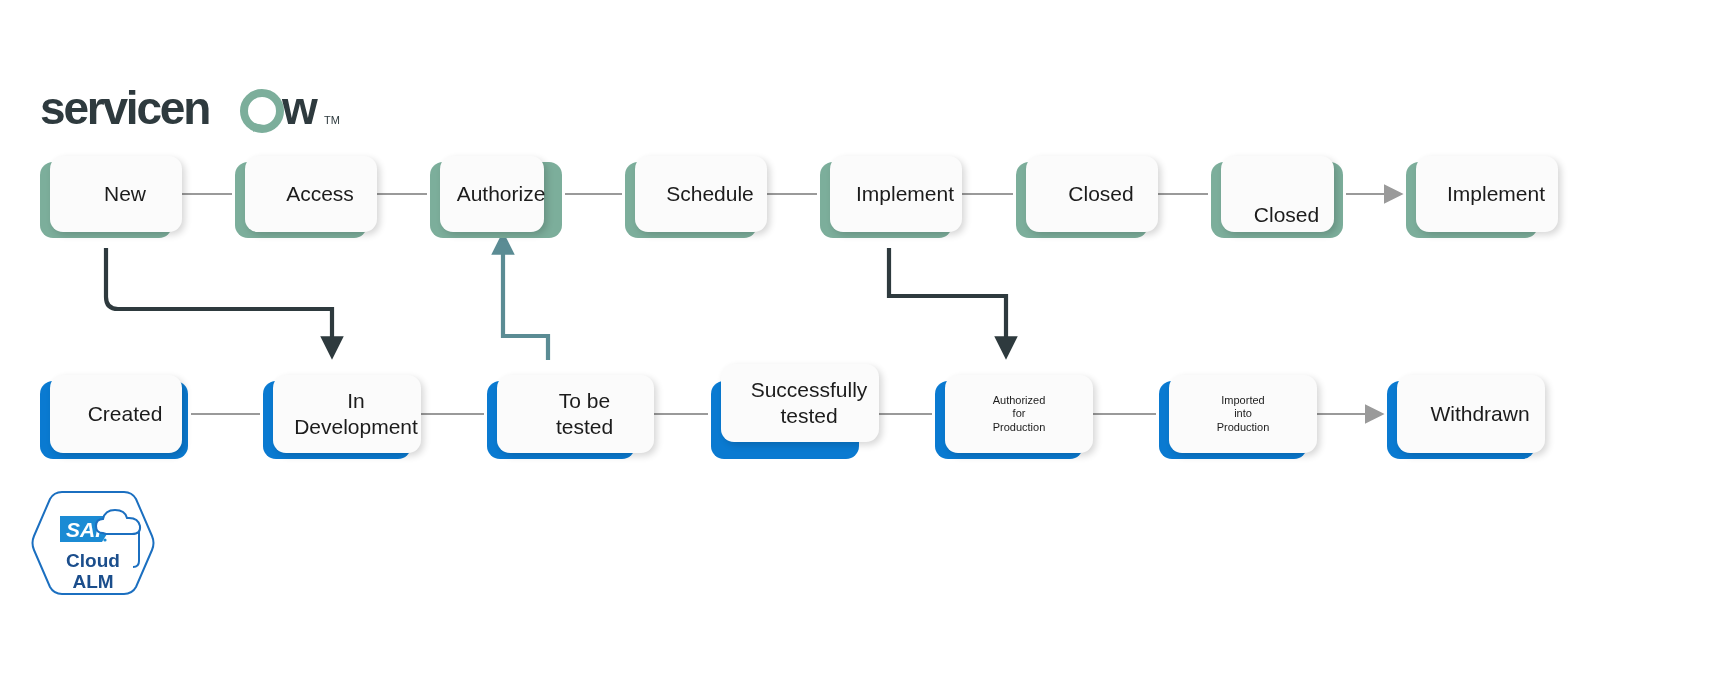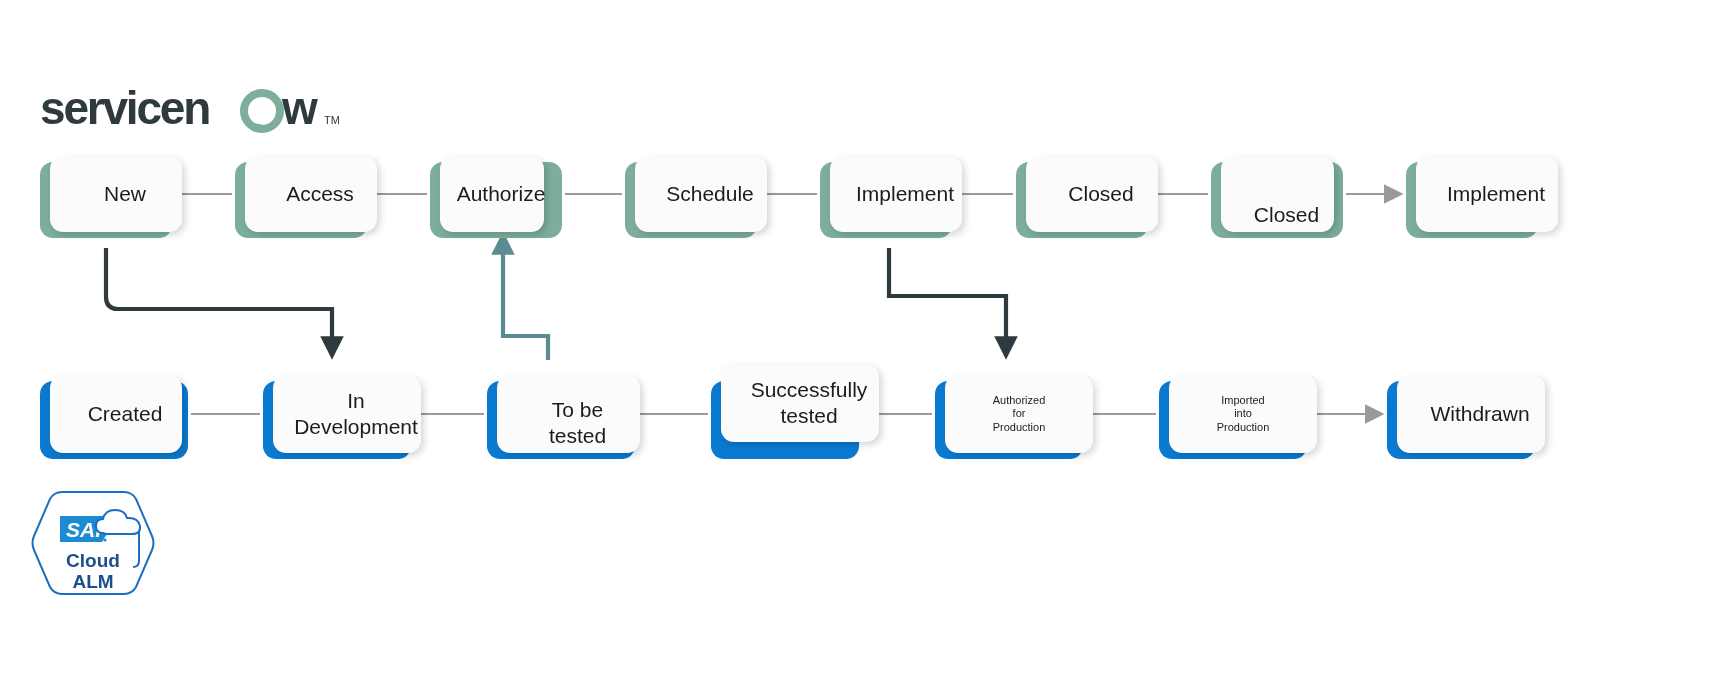--- a/index.html
+++ b/index.html
@@ -211,21 +211,21 @@
     <div>
       <div class="node-accent" style="left:263px;top:381px;width:148px;height:78px;background:#0A7AD1;"></div>
       <div class="node-card sz-lg" style="left:273px;top:375px;width:148px;height:78px;">
         <span class="node-label">In
 Development</span>
       </div>
     </div>
 
     <div>
       <div class="node-accent" style="left:487px;top:381px;width:148px;height:78px;background:#0A7AD1;"></div>
-      <div class="node-card sz-lg" style="left:497px;top:375px;width:143px;height:78px;align-items:flex-end;">
+      <div class="node-card sz-lg" style="left:497px;top:375px;width:157px;height:78px;">
         <span class="node-label">To be
 tested</span>
       </div>
     </div>
 
     <div>
       <div class="node-accent" style="left:711px;top:381px;width:148px;height:78px;background:#0A7AD1;"></div>
       <div class="node-card sz-lg" style="left:721px;top:364px;width:158px;height:78px;">
         <span class="node-label">Successfully
 tested</span>

